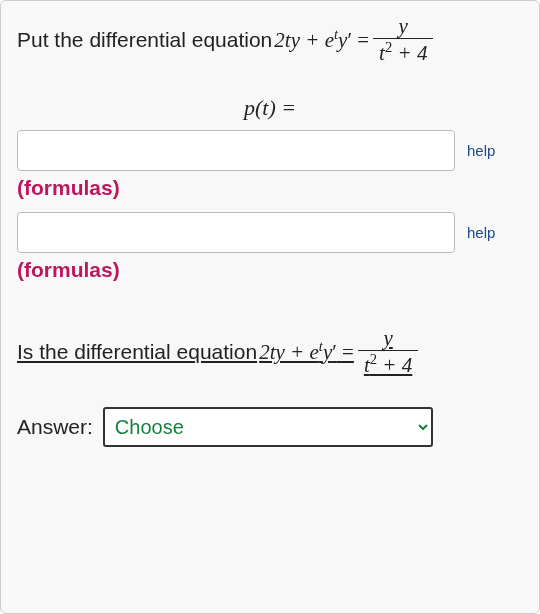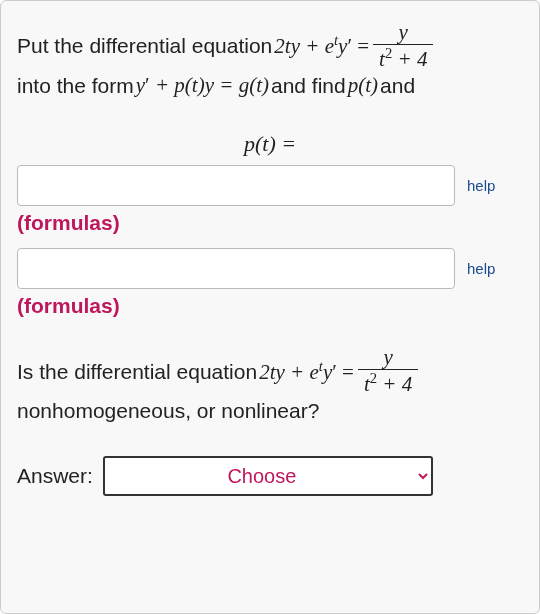--- a/index.html
+++ b/index.html
@@ -8,21 +8,21 @@
     padding: 0;
     font-family: Arial, Helvetica, sans-serif;
     background: #fff;
   }
   .problem-container {
     width: 540px;
     height: 614px;
     border: 1px solid #ccc;
     border-radius: 6px;
     background: #f8f8f8;
-    padding: 20px 16px;
+    padding: 14px 16px;
     font-size: 21px;
     color: #222;
     line-height: 1.4;
   }
   .math { font-family: "Times New Roman", Times, serif; font-style: italic; white-space: nowrap; }
   .math .rm { font-style: normal; }
   .sup { font-size: 0.7em; vertical-align: super; font-style: italic; }
   .prime { font-family: "Times New Roman", Times, serif; font-style: normal; }
   .frac {
     display: inline-block;
@@ -42,60 +42,50 @@
     height: 41px;
     border: 1px solid #bbb;
     border-radius: 4px;
     padding: 4px 6px;
     font-size: 18px;
     background: #fff;
     flex: 0 0 auto;
   }
   .help-link { color: #1a4b8e; font-size: 15px; cursor: pointer; }
   .formulas-link { color: #be185d; font-size: 21px; cursor: pointer; margin-bottom: 10px; display: inline-block; font-weight: bold; }
-  .part2 { margin-top: 16px; }
+  .part2 { margin-top: 32px; text-decoration: underline; }
   .answer-row { margin-top: 30px; display: flex; align-items: center; gap: 10px; font-size: 21px; }
   .select-input {
     height: 40px;
     width: 330px;
     border: 2px solid #333;
     border-radius: 3px;
     padding: 4px 6px;
     font-size: 20px;
     background: #fff;
-    color: #be185d;
-    text-align: center;
+    color: #15803d;
   }
   .eqline { display: flex; align-items: center; flex-wrap: wrap; gap: 0; }
   .eqline > span { margin-right: 2px; }
 </style>
 </head>
 <body>
 
 <div class="problem-container">
 
   <div class="part1">
     <div class="eqline">
       <span>Put the differential equation </span>
       <span class="math">
         <span>2ty + e</span><span class="sup">t</span><span>y</span><span class="prime">′</span><span class="rm"> = </span>
       </span>
       <span class="frac">
         <span class="num">y</span>
         <span class="den"><span>t</span><span class="sup rm" style="font-style:normal">2</span><span class="rm"> + 4</span></span>
       </span>
-    </div>
-    <div class="eqline">
-      <span>into the form </span>
-      <span class="math">
-        <span>y</span><span class="prime">′</span><span> + p(t)y = g(t)</span>
-      </span>
-      <span> and find </span>
-      <span class="math">p(t)</span>
-      <span> and</span>
     </div>
   </div>
 
   <div class="label-row">p(t) =</div>
   <div class="input-row">
     <input type="text" class="text-input" style="width: 438px;" value="">
     <span class="help-link">help</span>
   </div>
   <span class="formulas-link">(formulas)</span>
 
@@ -109,21 +99,20 @@
     <div class="eqline">
       <span>Is the differential equation </span>
       <span class="math">
         <span>2ty + e</span><span class="sup">t</span><span>y</span><span class="prime">′</span><span class="rm"> = </span>
       </span>
       <span class="frac">
         <span class="num">y</span>
         <span class="den"><span>t</span><span class="sup rm" style="font-style:normal">2</span><span class="rm"> + 4</span></span>
       </span>
     </div>
-    <div>nonhomogeneous, or nonlinear?</div>
   </div>
 
   <div class="answer-row">
     <span>Answer:</span>
     <select class="select-input">
       <option>Choose</option>
     </select>
   </div>
 
 </div>

